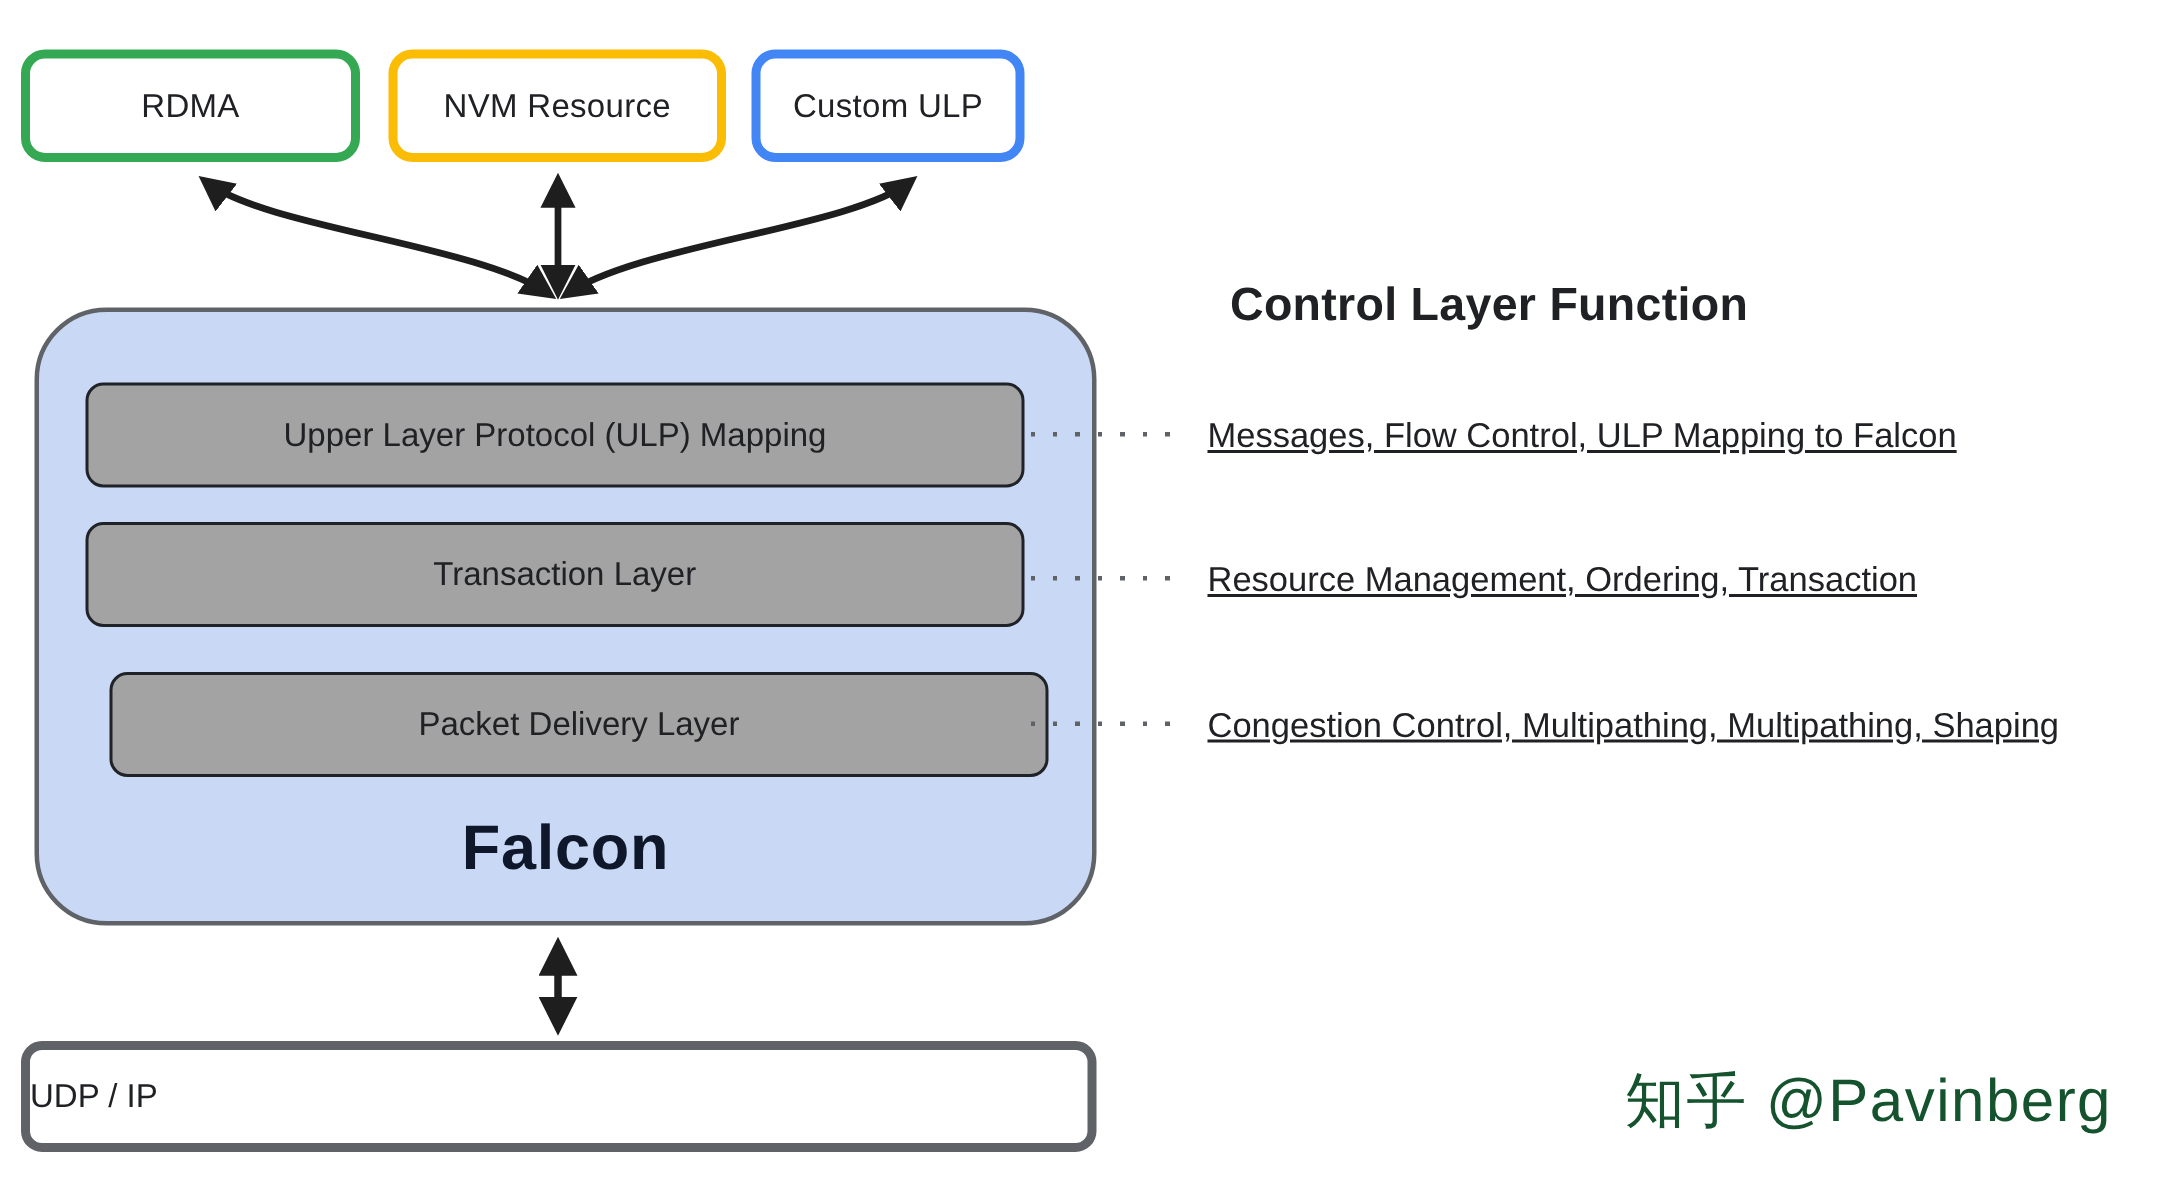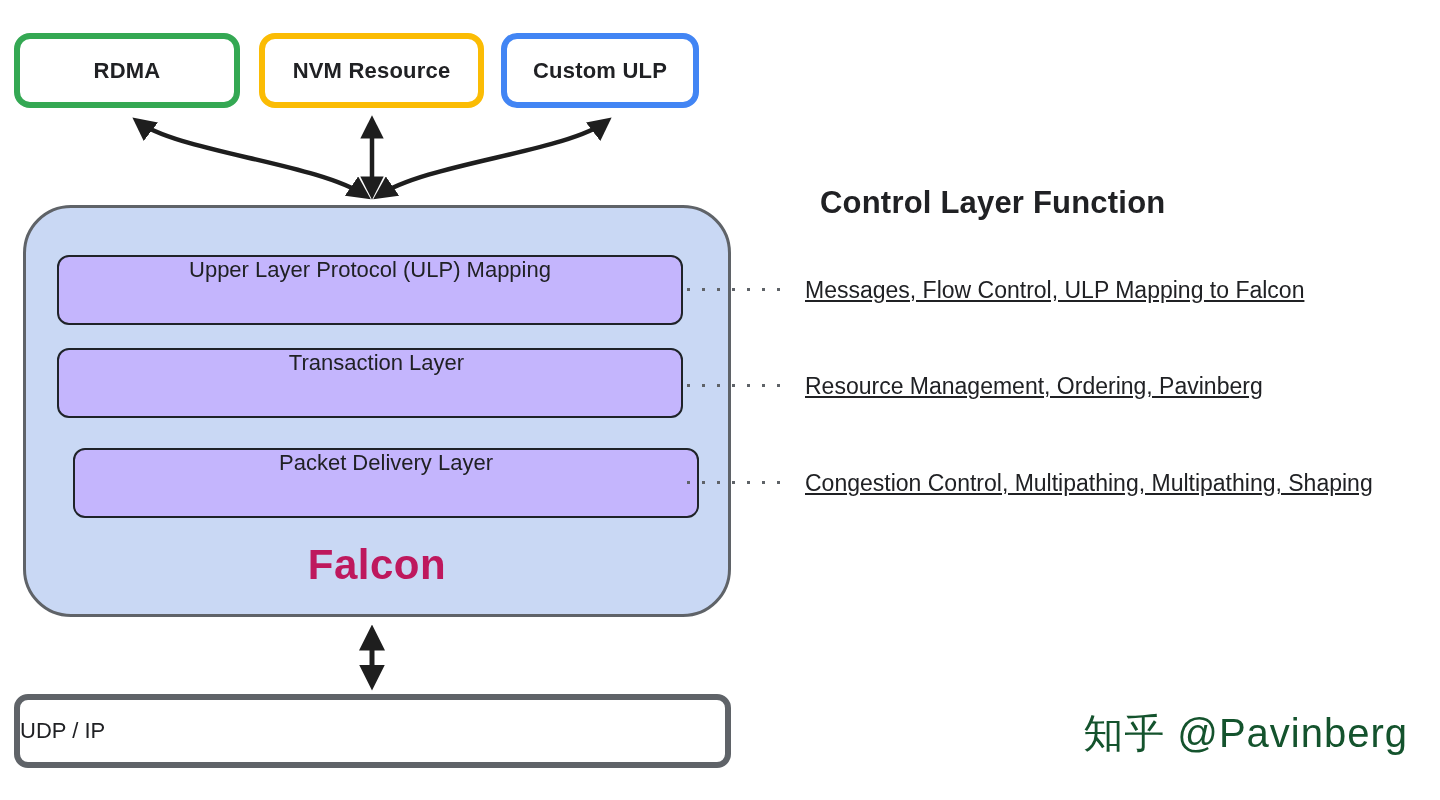--- a/index.html
+++ b/index.html
@@ -20,66 +20,67 @@
     top: 33px;
     height: 75px;
     width: 226px;
     background: #ffffff;
     border: 6px solid #999;
     border-radius: 16px;
     display: flex;
     align-items: center;
     justify-content: center;
     font-size: 22px;
-    font-weight: 700;
+    font-weight: 400;
     letter-spacing: 0.2px;
     z-index: 3;
   }
   .top-box.green  { left: 14px;  border-color: #34A853; }
   .top-box.yellow { left: 259px; border-color: #FBBC04; width: 225px; }
-  .top-box.blue   { left: 501px; border-color: #4285F4; width: 198px; }
+  .top-box.blue   { left: 501px; border-color: #4285F4; width: 182px; }
 
   
   .falcon-box {
     position: absolute;
     left: 23px;
     top: 205px;
     width: 708px;
     height: 412px;
     background: #C9D8F4;
     border: 3.5px solid #5F6368;
     border-radius: 48px;
     z-index: 1;
   }
   .layer-box {
     position: absolute;
     left: 57px;
     width: 626px;
     height: 70px;
-    background: #c4b5fd;
+    background: #a3a3a3;
     border: 2px solid #1F2328;
     border-radius: 12px;
     display: flex;
+    align-items: center;
     justify-content: center;
     font-size: 22px;
     z-index: 2;
   }
   .layer-1 { top: 255px; }
   .layer-2 { top: 348px; padding-left: 13px; }
   .layer-3 { top: 448px; margin-left: 16px; }
 
   .falcon-label {
     position: absolute;
     left: 23px;
     top: 541px;
     width: 708px;
     text-align: center;
     font-size: 42px;
     font-weight: bold;
-    color: #be185d;
+    color: #0f172a;
     letter-spacing: 0.5px;
     z-index: 2;
   }
 
   
   .udp-box {
     position: absolute;
     left: 14px;
     top: 694px;
     width: 717px;
@@ -199,18 +200,18 @@
   <div class="udp-box">
     <span>UDP / IP</span>
   </div>
 
   <div class="dots dots-1"></div>
   <div class="dots dots-2"></div>
   <div class="dots dots-3"></div>
 
   <div class="panel-title">Control Layer Function</div>
   <div class="func-row func-1">Messages, Flow Control, ULP Mapping to Falcon</div>
-  <div class="func-row func-2">Resource Management, Ordering, Pavinberg</div>
+  <div class="func-row func-2">Resource Management, Ordering, Transaction</div>
   <div class="func-row func-3">Congestion Control, Multipathing, Multipathing, Shaping</div>
 
   <div class="watermark">知乎 @Pavinberg</div>
 
 </div>
 
 </body></html>

